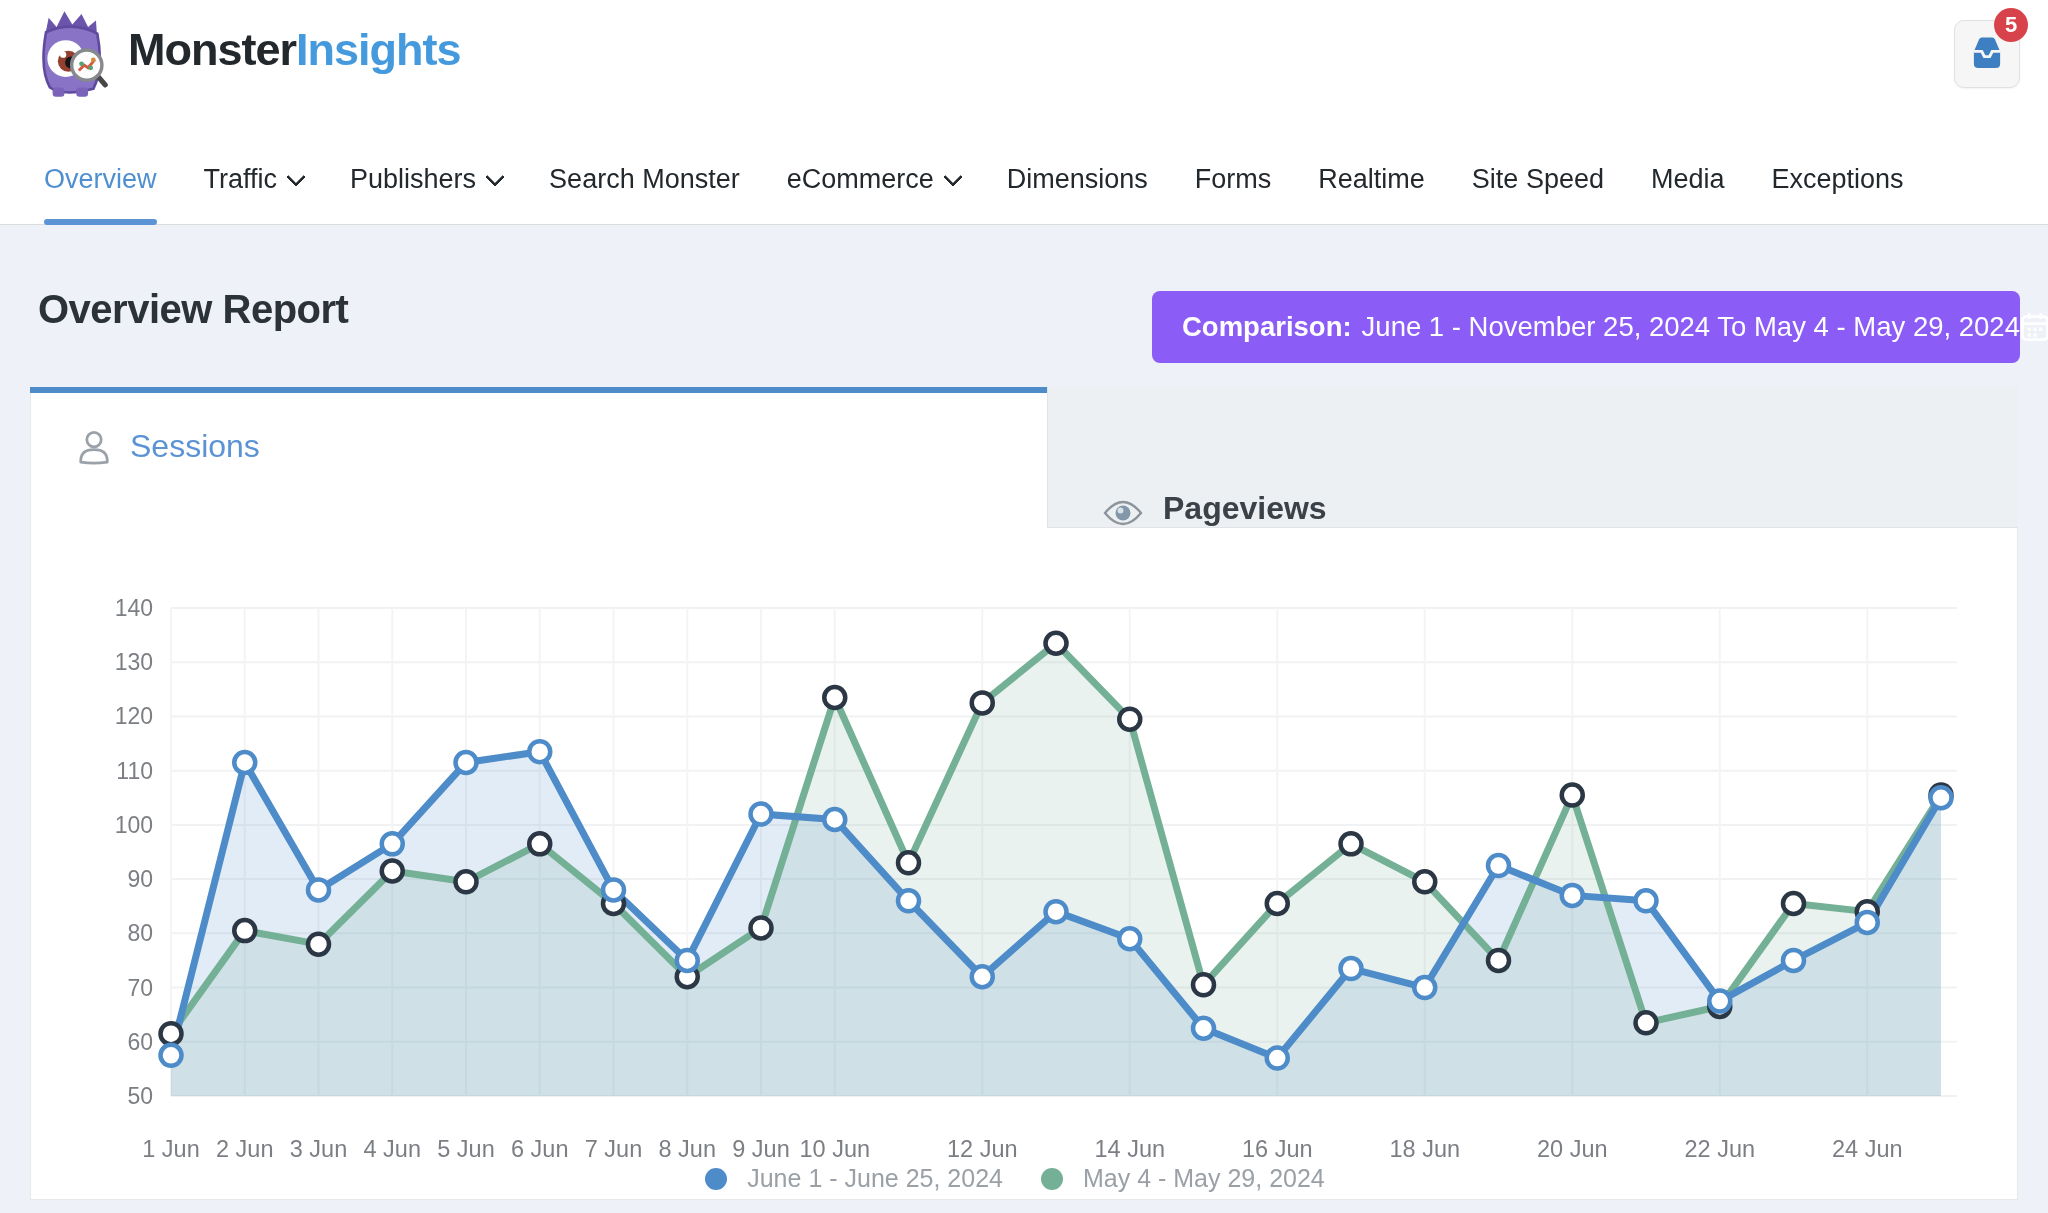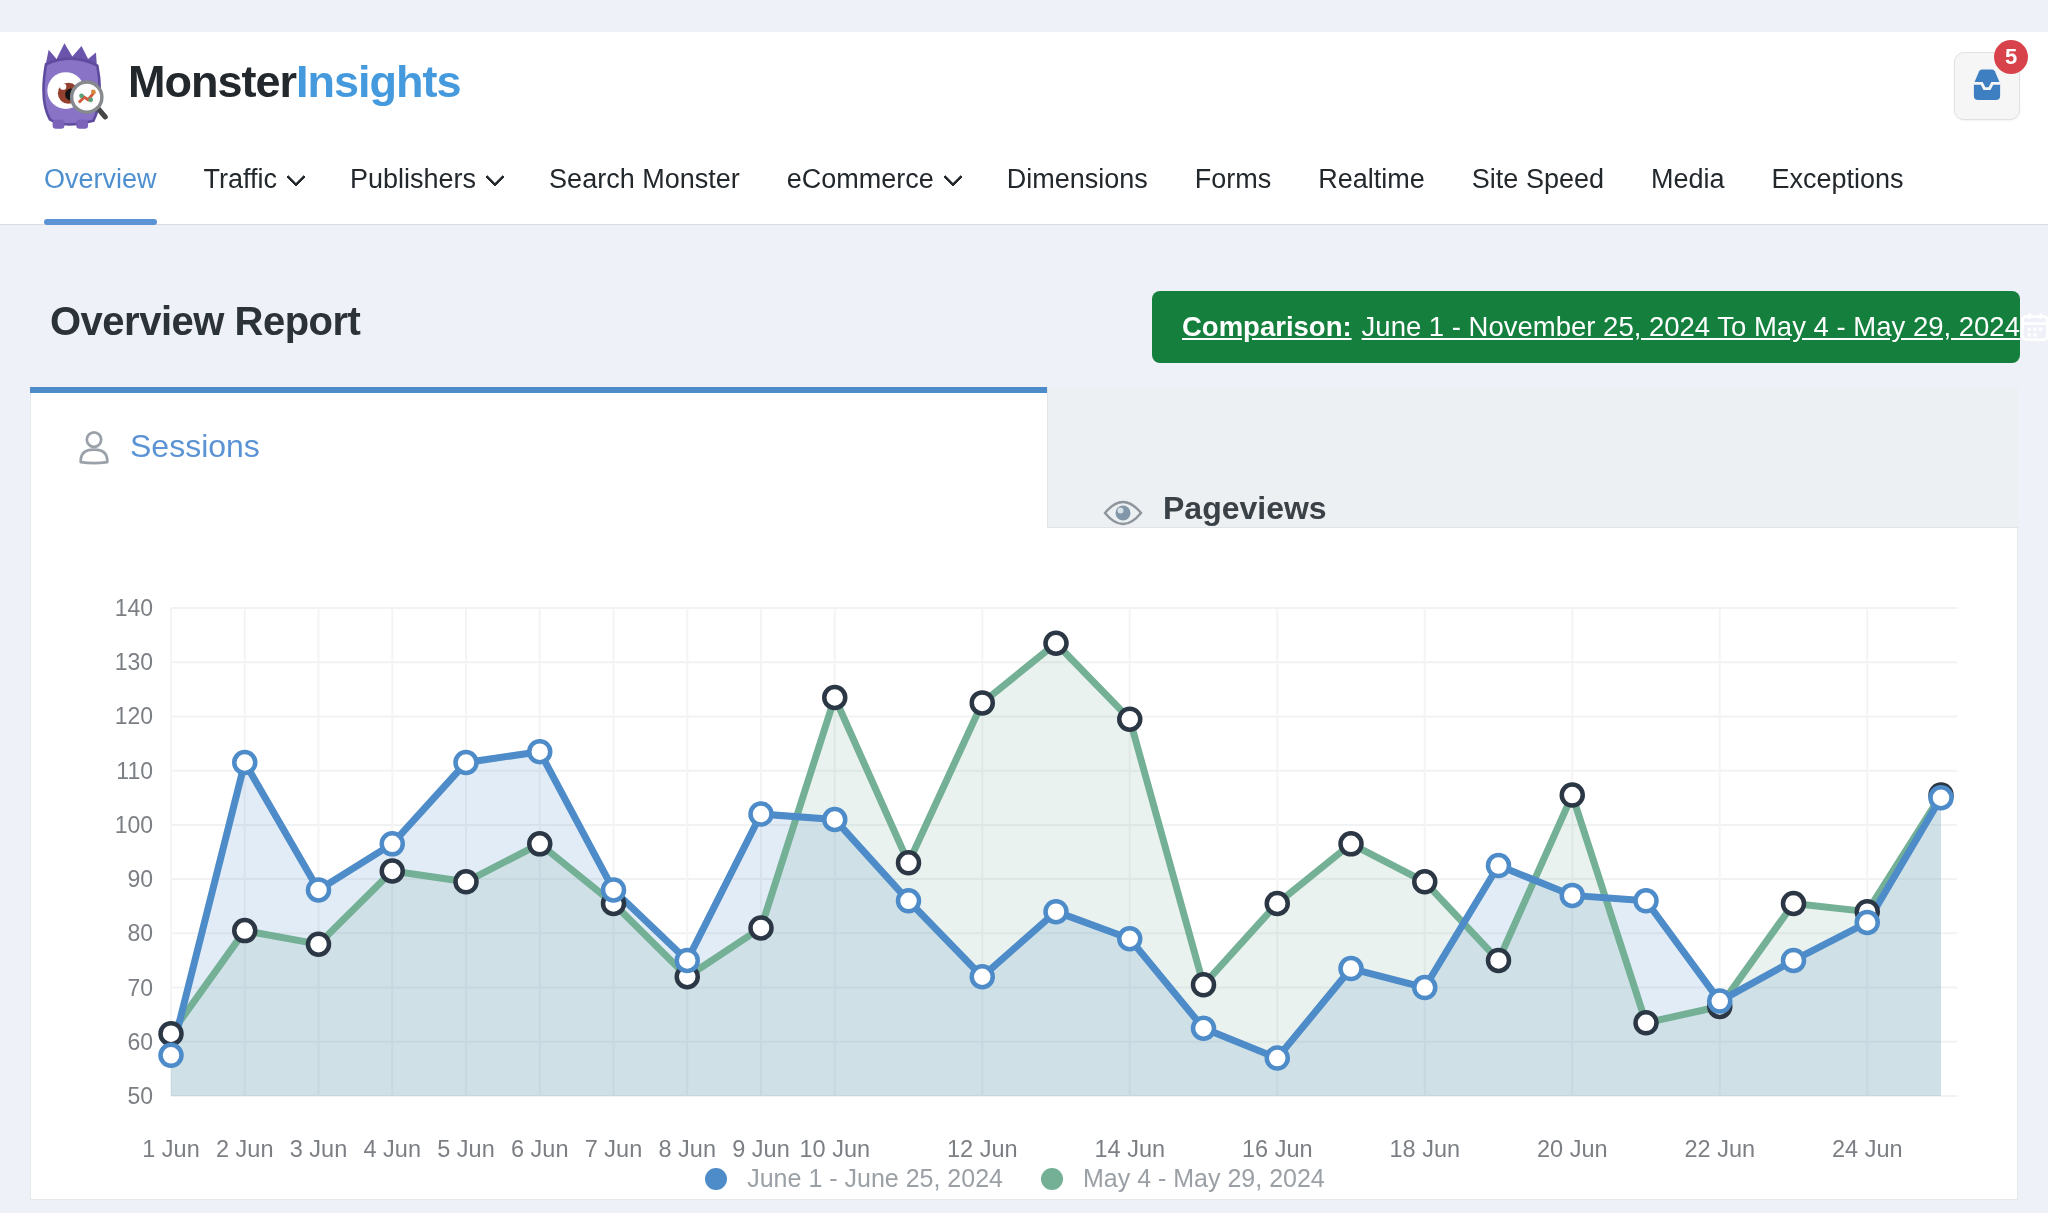--- a/index.html
+++ b/index.html
@@ -3,38 +3,38 @@
 <meta charset="utf-8">
 <style>
   html,body{margin:0;padding:0;}
   body{
     width:2048px;height:1213px;position:relative;overflow:hidden;
     background:#eef1f8;
     font-family:"Liberation Sans", sans-serif;
     -webkit-font-smoothing:antialiased;
   }
   
-  .topbar{position:absolute;left:0;top:0;width:2048px;height:135px;background:#ffffff;border-bottom:1px solid #e9eaec;margin-top:32px;}
+  .topbar{position:absolute;left:0;top:0;width:2048px;height:135px;background:#ffffff;border-bottom:1px solid #e9eaec;}
   .logo{position:absolute;left:30px;top:6px;width:82px;height:92px;}
   .brand{position:absolute;left:128px;top:24px;font-size:45px;font-weight:bold;letter-spacing:-1px;color:#23282d;}
   .brand .ins{color:#459ade;}
   .inbox-wrap{position:absolute;right:28px;top:20px;width:66px;height:68px;}
   .inbox-btn{width:66px;height:68px;border-radius:10px;background:#f6f6f7;border:1px solid #e0e1e4;box-shadow:0 1px 2px rgba(0,0,0,.05);cursor:pointer;display:flex;align-items:center;justify-content:center;padding:0;}
   .badge{position:absolute;right:-8px;top:-12px;width:34px;height:34px;border-radius:50%;background:#d8434b;color:#fff;font-size:22px;font-weight:bold;display:flex;align-items:center;justify-content:center;}
   
   .nav{position:absolute;left:0;top:135px;width:2048px;height:90px;background:#fff;border-bottom:1px solid #dcdcde;display:flex;align-items:center;padding-left:38px;gap:47px;box-sizing:border-box;}
   .nav-item{position:relative;font-size:27px;color:#23282d;cursor:pointer;display:flex;align-items:center;height:100%;}
   .nav-item.active{color:#4e8fd0;margin-left:6px;}
   .nav-item.active::after{content:"";position:absolute;left:0;right:0;bottom:-1px;height:6px;border-radius:3px;background:#5b93d4;}
   .chev{display:inline-block;width:11px;height:11px;border-right:3.5px solid #23282d;border-bottom:3.5px solid #23282d;transform:rotate(45deg);margin-left:12px;margin-top:-6px;border-radius:1px;}
   
   .report-bar{position:absolute;left:0;top:225px;width:2048px;height:167px;}
-  .page-title{position:absolute;left:38px;top:62px;margin:12px;font-size:40px;font-weight:bold;color:#2b3338;letter-spacing:-0.5px;}
+  .page-title{position:absolute;left:38px;top:62px;margin:0;font-size:40px;font-weight:bold;color:#2b3338;letter-spacing:-0.5px;}
   .export-btn{position:absolute;left:820px;top:70px;width:287px;height:64px;background:#f3f3f4;border:1px solid #ccced2;border-radius:5px;font-size:27px;color:#32373c;font-family:"Liberation Sans",sans-serif;cursor:pointer;box-shadow:0 1px 1px rgba(0,0,0,.05);}
-  .comparison{position:absolute;left:1152px;top:66px;width:868px;height:72px;background:#15803d;border-radius:8px;display:flex;align-items:center;padding:0 26px 0 30px;box-sizing:border-box;color:#fff;font-size:27.5px;cursor:pointer;text-decoration:underline;}
+  .comparison{position:absolute;left:1152px;top:66px;width:868px;height:72px;background:#8b5cf6;border-radius:8px;display:flex;align-items:center;padding:0 26px 0 30px;box-sizing:border-box;color:#fff;font-size:27.5px;cursor:pointer;}
   .comparison .cmp-label{font-weight:bold;margin-right:10px;white-space:nowrap;}
   .comparison .cmp-value{white-space:nowrap;}
   .comparison .cal-icon{margin-left:auto;display:flex;align-items:center;}
   .comparison .caret{width:0;height:0;border-left:9px solid transparent;border-right:9px solid transparent;border-top:11px solid #fff;margin-left:14px;}
   
   .panel{position:absolute;left:30px;top:392px;width:1988px;height:808px;background:#fff;border:1px solid #e6e8ec;border-top:none;box-sizing:border-box;}
   .tab-accent{position:absolute;left:-1px;top:-5px;width:1017px;height:6px;background:#4e8cc9;}
   .tab-sessions{position:absolute;left:45px;top:36px;display:flex;align-items:center;gap:18px;cursor:pointer;}
   .tab-sessions .label{font-size:32px;font-weight:normal;color:#5b93d4;}
   .tab-pageviews{position:absolute;left:1016px;top:-5px;width:971px;height:141px;background:#edf0f3;border-left:1px solid #e1e3e6;border-bottom:1px solid #e1e3e6;box-sizing:border-box;display:flex;align-items:flex-end;padding-left:55px;gap:20px;cursor:pointer;}

